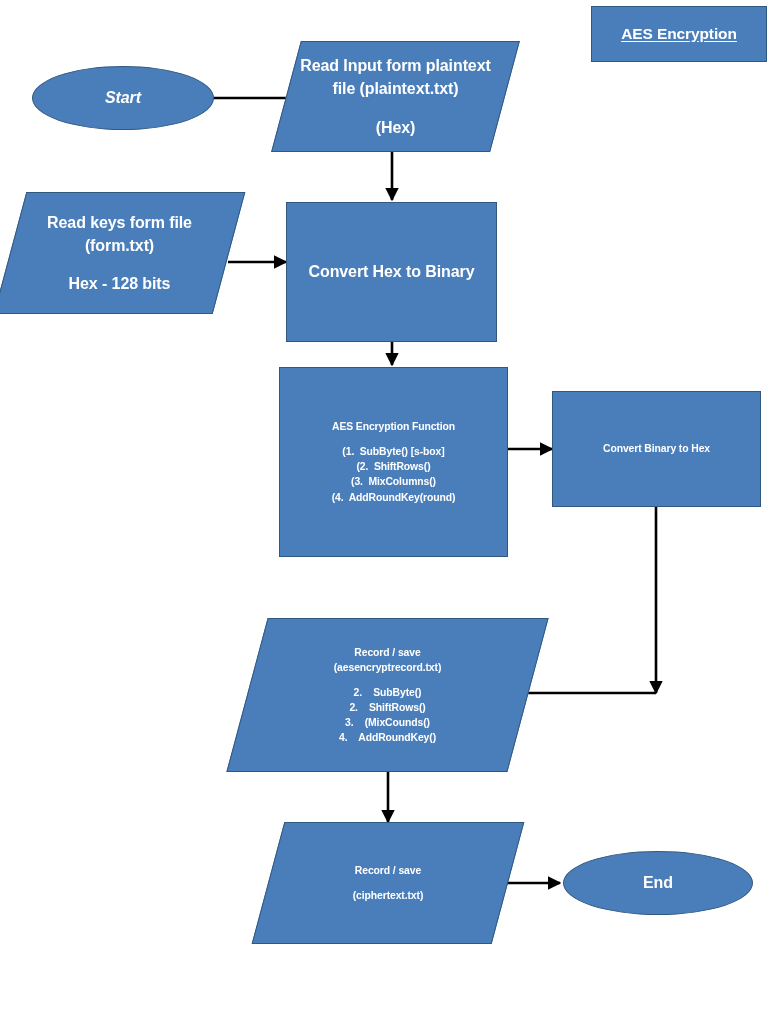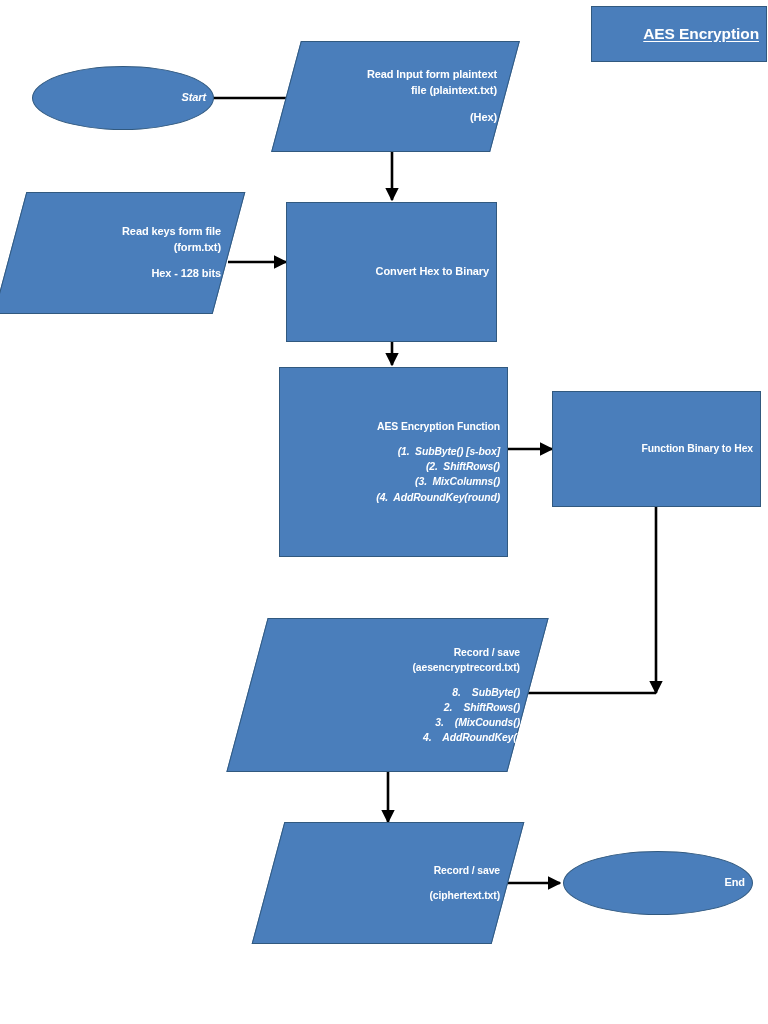--- a/index.html
+++ b/index.html
@@ -26,21 +26,21 @@
     height: 1024px;
   }
   .node {
     position: absolute;
     display: flex;
     flex-direction: column;
     align-items: center;
     justify-content: center;
     color: #ffffff;
     font-weight: bold;
-    text-align: right;
+    text-align: center;
     line-height: 1.45;
     letter-spacing: -0.1px;
     z-index: 3;
     border-radius: 17px;
   }
   .shape {
     position: absolute;
     left: 0;
     top: 0;
     width: 100%;
@@ -63,22 +63,22 @@
   .title-box {
     font-size: 15.5px;
     font-weight: bold;
   }
   .title-text {
     text-decoration: underline;
     text-underline-offset: 2px;
   }
   .line { display: block; }
   .spacer { display: block; height: 0.95em; }
-  .list-line { display: block; white-space: pre; font-style: italic; }
-  .t13 { font-size: 11px; }
+  .list-line { display: block; white-space: pre; }
+  .t13 { font-size: 16px; }
   .t12 { font-size: 10.4px; }
 </style>
 </head>
 <body>
 
 <div id="canvas">
 
   <svg id="svg-layer" viewBox="0 0 768 1024" xmlns="http://www.w3.org/2000/svg">
     <defs>
       <marker id="arrow" viewBox="0 0 10 10" refX="9" refY="5" markerWidth="5.2" markerHeight="5.2" orient="auto-start-reverse">
@@ -153,31 +153,31 @@
       <span class="list-line">(1.  SubByte() [s-box]</span>
       <span class="list-line">(2.  ShiftRows()</span>
       <span class="list-line">(3.  MixColumns()</span>
       <span class="list-line">(4.  AddRoundKey(round)</span>
     </div>
   </div>
 
   <div class="node t12" style="left:552px; top:391px; width:209px; height:116px;">
     <div class="shape shape-rect"></div>
     <div class="node-inner">
-      <span class="line">Function Binary to Hex</span>
+      <span class="line">Convert Binary to Hex</span>
     </div>
   </div>
 
   <div class="node t12" style="left:247px; top:618px; width:281px; height:154px;">
     <div class="shape shape-para"></div>
     <div class="node-inner">
       <span class="line">Record / save</span>
       <span class="line">(aesencryptrecord.txt)</span>
       <span class="spacer"></span>
-      <span class="list-line">8.    SubByte()</span>
+      <span class="list-line">2.    SubByte()</span>
       <span class="list-line">2.    ShiftRows()</span>
       <span class="list-line">3.    (MixCounds()</span>
       <span class="list-line">4.    AddRoundKey()</span>
     </div>
   </div>
 
   <div class="node t12" style="left:268px; top:822px; width:240px; height:122px;">
     <div class="shape shape-para"></div>
     <div class="node-inner">
       <span class="line">Record / save</span>

